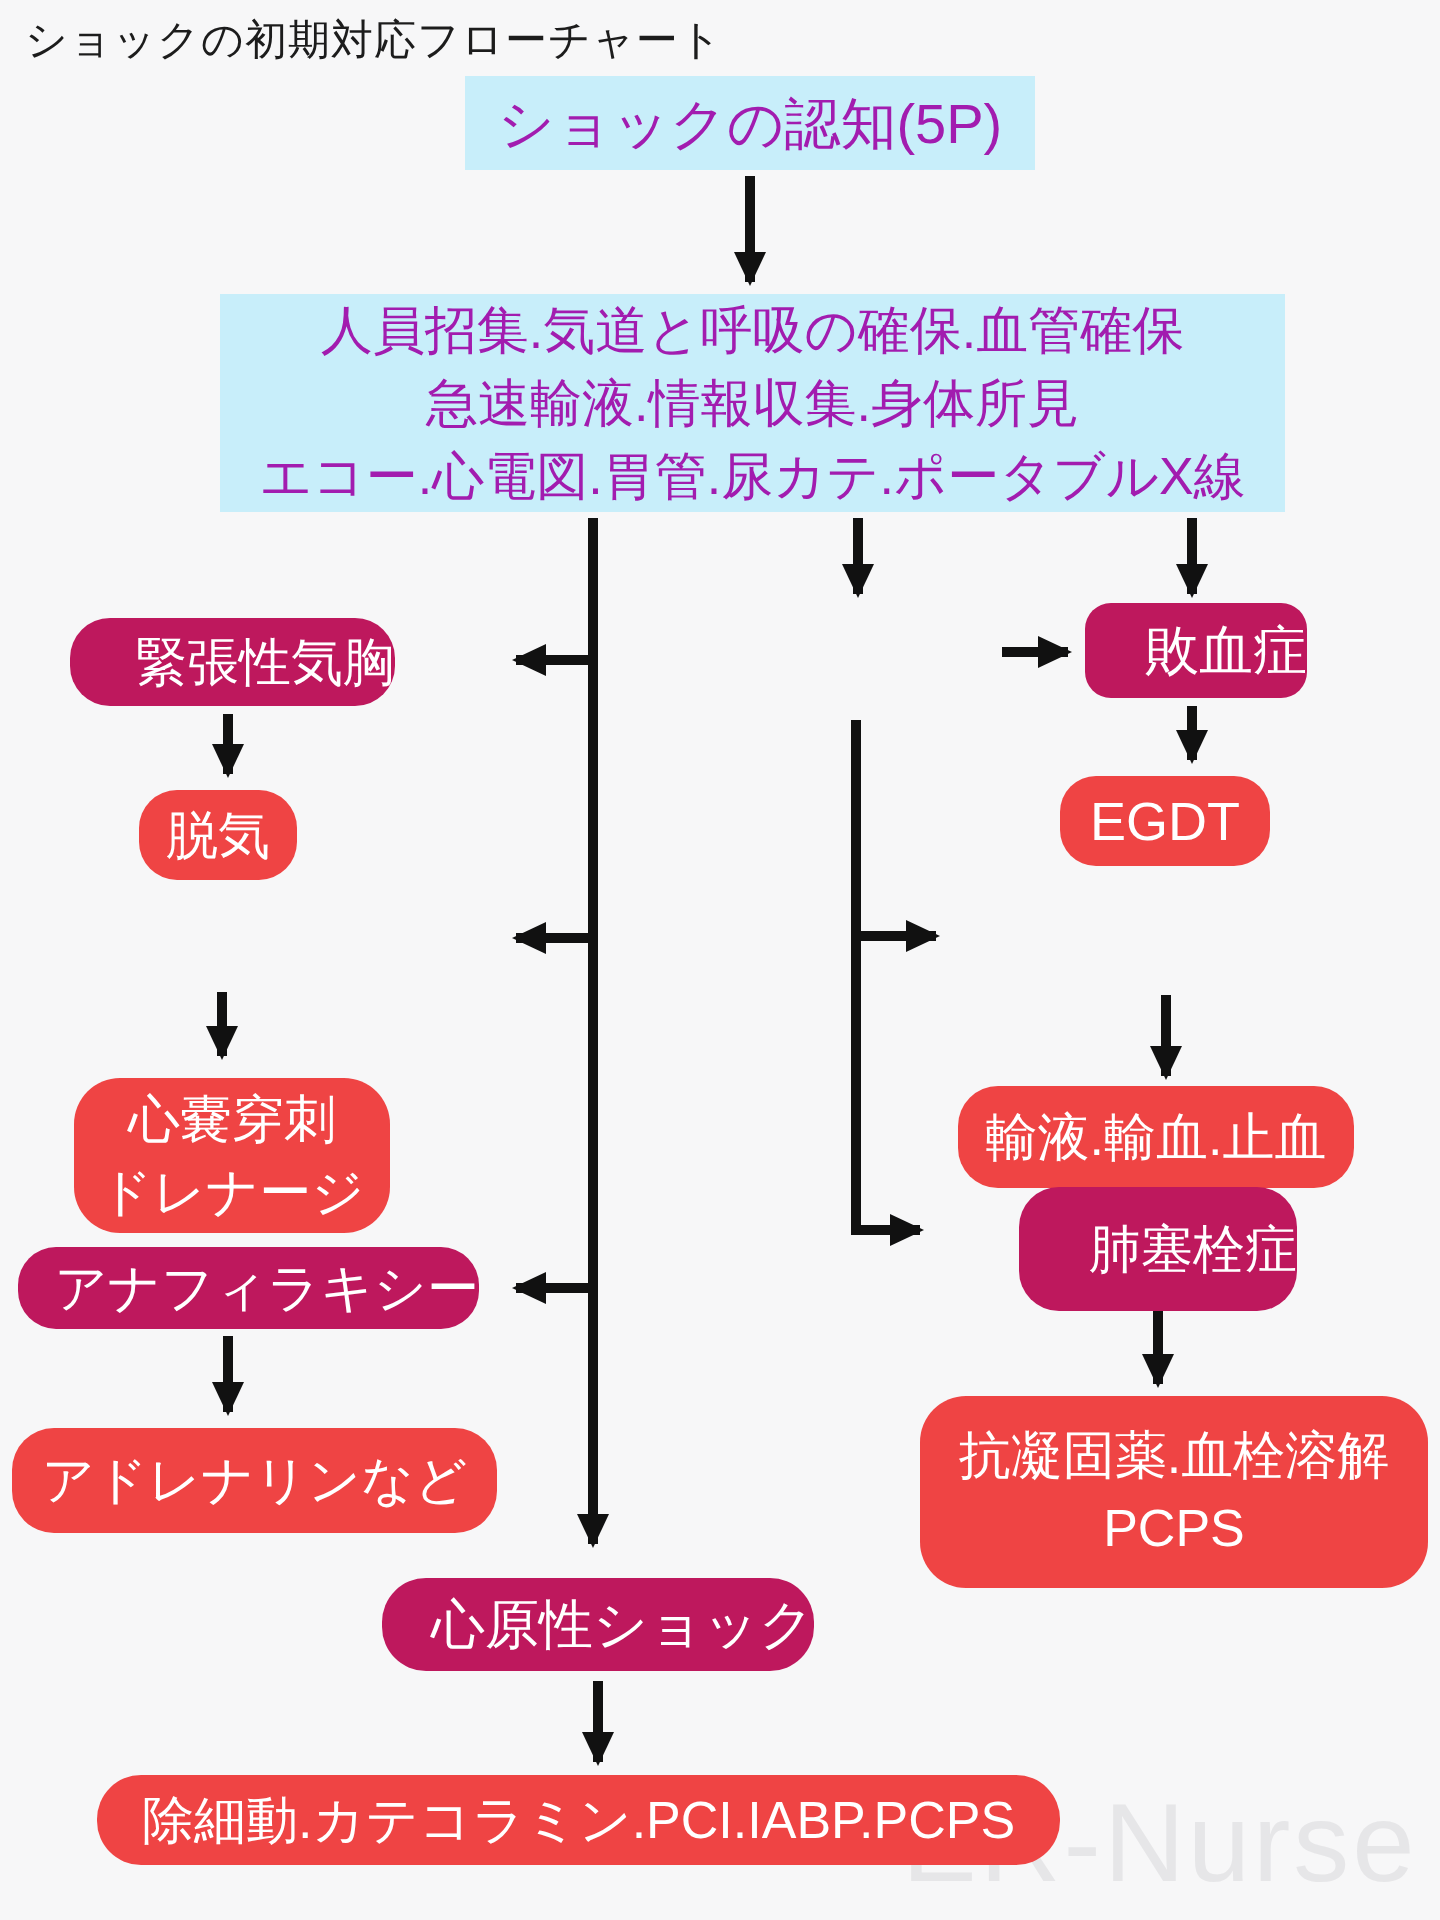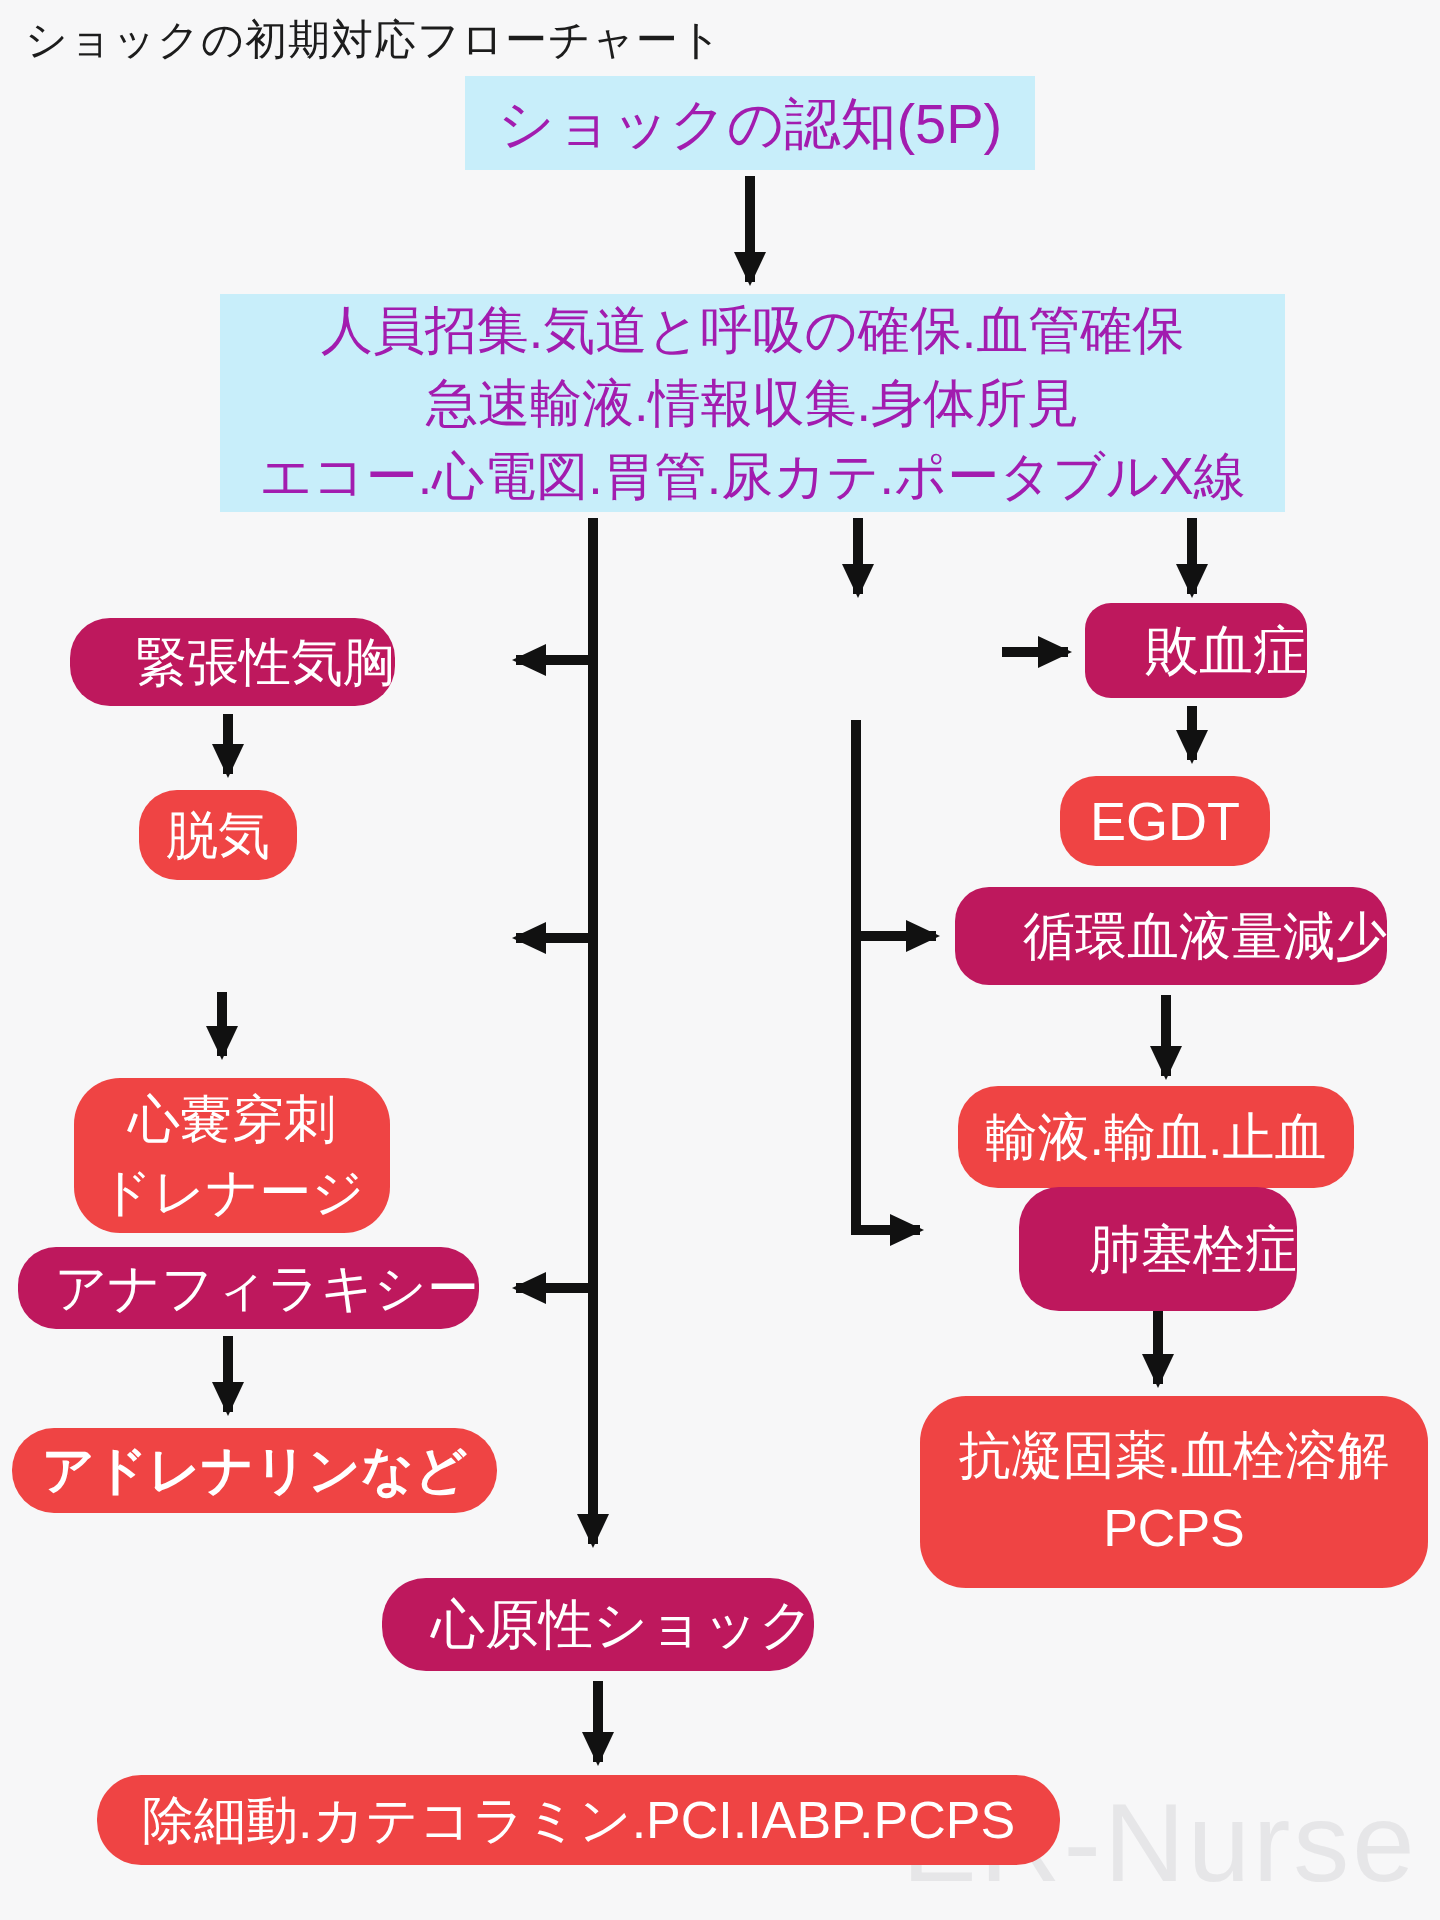--- a/index.html
+++ b/index.html
@@ -75,23 +75,20 @@
 
 
   <div class="node navy f54" style="left:1085px;top:603px;width:222px;height:95px;border-radius:26px;">
     <span class="ln">敗血症</span>
   </div>
 
   <div class="node red f54" style="left:1060px;top:776px;width:210px;height:90px;border-radius:36px;">
     <span class="ln">EGDT</span>
   </div>
 
-  <div class="node navy f52" style="left:955px;top:887px;width:432px;height:98px;border-radius:34px;">
-    <span class="ln">循環血液量減少</span>
-  </div>
 
   <div class="node red f52" style="left:958px;top:1086px;width:396px;height:102px;border-radius:40px;">
     <span class="ln">輸液.輸血.止血</span>
   </div>
 
   <div class="node navy f52" style="left:1019px;top:1187px;width:278px;height:124px;border-radius:40px;">
     <span class="ln">肺塞栓症</span>
   </div>
 
   <div class="node red f52" style="left:920px;top:1396px;width:508px;height:192px;border-radius:46px;">
@@ -110,21 +107,21 @@
 
   <div class="node red f52" style="left:74px;top:1078px;width:316px;height:155px;border-radius:46px;">
     <span class="ln">心嚢穿刺</span>
     <span class="ln">ドレナージ</span>
   </div>
 
   <div class="node navy f52" style="left:18px;top:1247px;width:461px;height:82px;border-radius:38px;">
     <span class="ln">アナフィラキシー</span>
   </div>
 
-  <div class="node red f52" style="left:12px;top:1428px;width:485px;height:85px;border-radius:42px;font-weight:bold;">
+  <div class="node red f52" style="left:12px;top:1428px;width:485px;height:105px;border-radius:42px;">
     <span class="ln">アドレナリンなど</span>
   </div>
 
   <div class="node navy f54" style="left:382px;top:1578px;width:432px;height:93px;border-radius:44px;">
     <span class="ln">心原性ショック</span>
   </div>
 
   <div class="node red f52" style="left:97px;top:1775px;width:963px;height:90px;border-radius:44px;">
     <span class="ln">除細動.カテコラミン.PCI.IABP.PCPS</span>
   </div>

